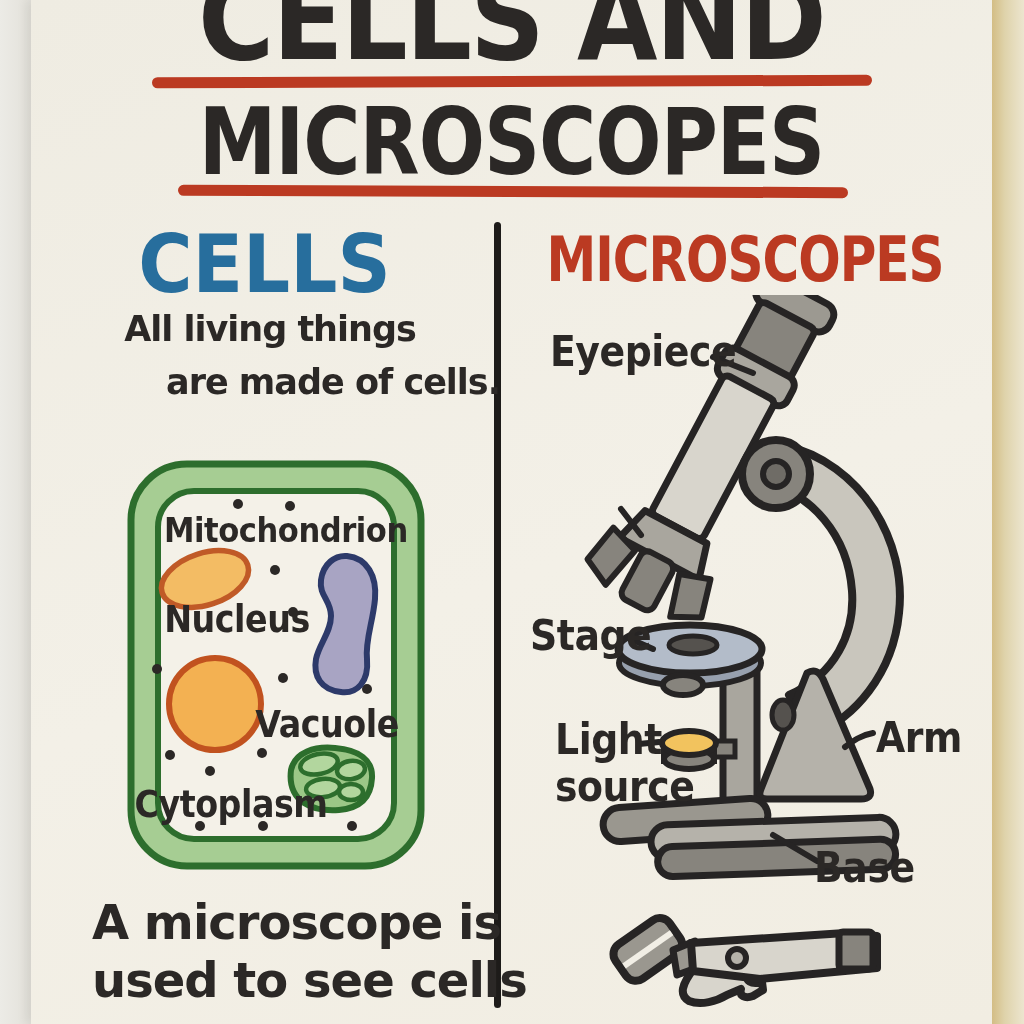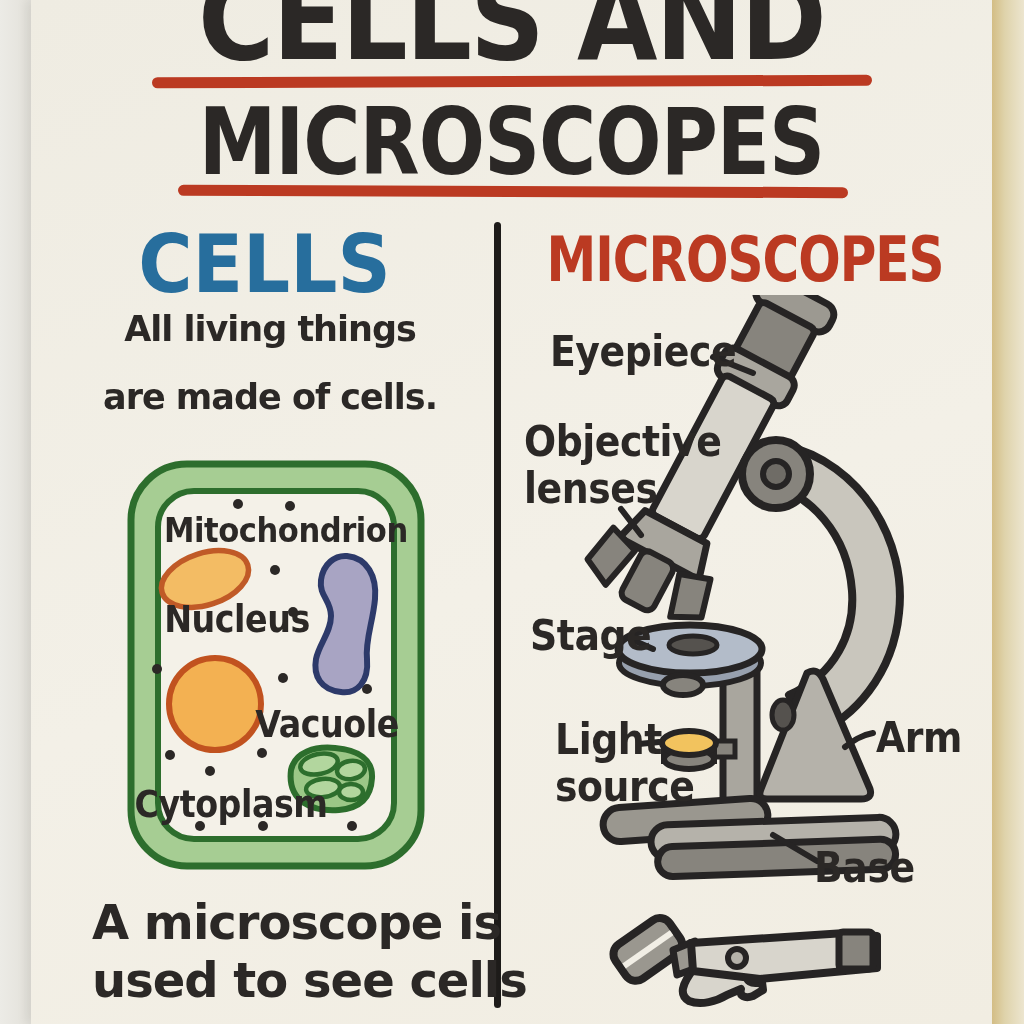--- a/index.html
+++ b/index.html
@@ -44,21 +44,21 @@
   <div class="abs ctr hand ink title1">CELLS AND</div>
   <div class="underline" style="left:152px;top:76px;width:720px;transform:rotate(-0.2deg);"></div>
   <div class="abs ctr hand ink title2">MICROSCOPES</div>
   <div class="underline" style="left:178px;top:186px;width:670px;transform:rotate(0.2deg);"></div>
 
   <div class="abs ctr hand head-cells">CELLS</div>
   <div class="abs ctr hand head-micro">MICROSCOPES</div>
   <div class="divider"></div>
 
   <div class="abs ctr hand ink intro" style="top:312px;">All living things</div>
-  <div class="abs ctr hand ink intro" style="top:380px;">are made of cells.</div>
+  <div class="abs ctr hand ink intro" style="top:365px;text-align:right;">are made of cells.</div>
 
   <svg class="abs" style="left:115px;top:452px;" width="330" height="430" viewBox="0 0 330 430">
     <rect x="16" y="12" width="290" height="402" rx="56" fill="#a6cd93" stroke="#2d6e2d" stroke-width="7"></rect>
     <rect x="43" y="39" width="236" height="348" rx="36" fill="#f4f1e8" stroke="#2d6e2d" stroke-width="6"></rect>
     <g fill="#2b2826">
       <circle cx="123" cy="52" r="5"></circle>
         <circle cx="175" cy="54" r="5"></circle>
       <circle cx="160" cy="118" r="5"></circle>
         <circle cx="178" cy="160" r="5"></circle>
       <circle cx="42" cy="217" r="5"></circle>
@@ -166,24 +166,20 @@
       <path d="M 140,672 C 126,690 124,700 134,706 C 146,711 162,706 172,700 L 186,694
                C 184,701 190,704 198,701 L 208,695 L 207,687 C 196,690 190,686 193,678
                L 197,668 Z" fill="#d8d5cc" stroke="#262424" stroke-width="8" stroke-linejoin="round"></path>
       <path d="M 136,648 L 290,638 L 322,641 L 322,673 L 205,684 L 138,676 Z" fill="#d8d5cc" stroke="#262424" stroke-width="8" stroke-linejoin="round"></path>
       <rect x="284" y="637" width="34" height="37" rx="4" fill="#87847d" stroke="#262424" stroke-width="7"></rect>
       <circle cx="182" cy="663" r="9" fill="#b5b2aa" stroke="#262424" stroke-width="6"></circle>
     </g>
   </svg>
 
   <div class="abs hand ink mlab" style="left:550px;top:328px;">Eyepiece</div>
-  <div class="abs" style="left:524px;top:418px;">
-    <div class="hand ink mlab">Objective</div>
-    <div class="hand ink mlab">lenses</div>
-  </div>
   <div class="abs hand ink mlab" style="left:530px;top:612px;">Stage</div>
   <div class="abs" style="left:555px;top:716px;">
     <div class="hand ink mlab">Light</div>
     <div class="hand ink mlab">source</div>
   </div>
   <div class="abs hand ink mlab" style="left:876px;top:714px;">Arm</div>
   <div class="abs hand ink mlab" style="left:814px;top:844px;">Base</div>
 </div>
 
 </body></html>

